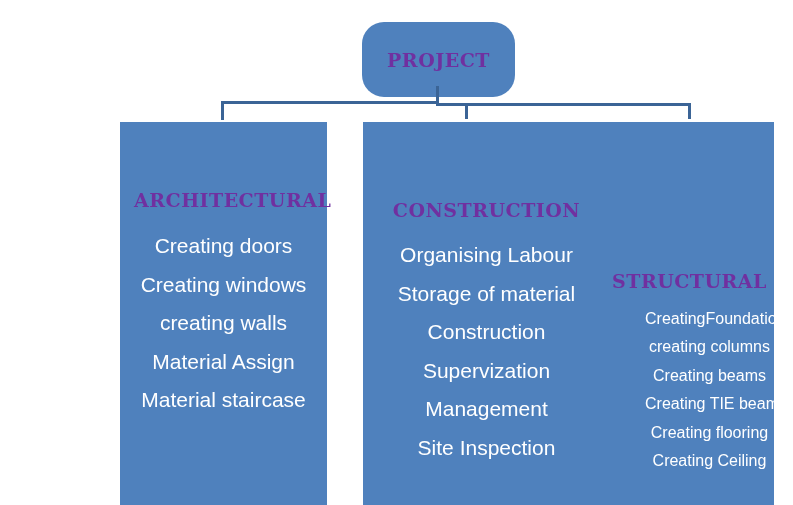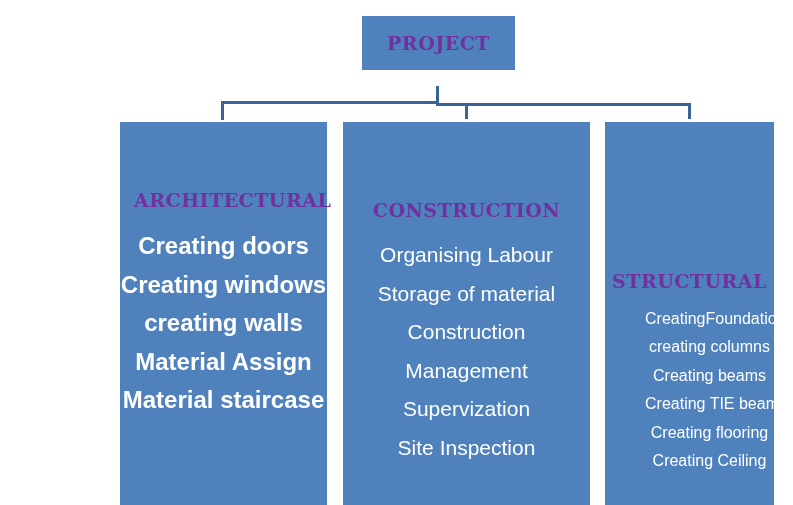--- a/index.html
+++ b/index.html
@@ -1,27 +1,27 @@
 <!DOCTYPE html>
 <html><head>
 <meta charset="utf-8">
 <style>
   html, body { margin:0; padding:0; background:#ffffff; }
   body { width:793px; height:505px; position:relative; overflow:hidden; font-family:"Liberation Sans", sans-serif; }
   .box { position:absolute; background:#4f81bd; box-sizing:border-box; text-align:center; color:#ffffff; }
   .title { font-family:"DejaVu Serif", serif; font-weight:bold; color:#7030a0; letter-spacing:0.5px; }
   .line { position:absolute; background:#3b6496; }
   .items div { white-space:nowrap; }
-  #root { left:362px; top:16px; width:153px; height:54px; display:flex; align-items:center; justify-content:center; }
+  #root { left:362px; top:22px; width:153px; height:75px; display:flex; align-items:center; justify-content:center;border-radius:22px; }
   #root .title { font-size:19px; }
   #b1 { left:120px; top:122px; width:207px; height:383px; }
-  #b2 { left:343px; top:122px; width:247px; height:383px; }
+  #b2 { left:363px; top:122px; width:247px; height:383px; }
   #b3 { left:605px; top:122px; width:169px; height:383px;padding-left:8px; }
   #b1 .title { position:absolute; left:0; right:0; top:67px; font-size:19px;margin-left:14px; }
-  #b1 .items { position:absolute; left:0; right:0; top:105px; font-size:24px; line-height:38.6px;font-weight:bold; }
+  #b1 .items { position:absolute; left:0; right:0; top:105px; font-size:21px; line-height:38.6px; }
   #b2 .title { position:absolute; left:0; right:0; top:77px; font-size:19px; }
   #b2 .items { position:absolute; left:0; right:0; top:114px; font-size:21px; line-height:38.6px; }
   #b3 .title { position:absolute; left:0; right:0; top:148px; font-size:19px; }
   #b3 .items { position:absolute; left:0; right:0; top:183px; font-size:16px; line-height:28.4px;margin-left:40px; }
 </style>
 </head>
 <body>
 
 <div id="root" class="box">
   <span class="title">PROJECT</span>
@@ -44,22 +44,22 @@
     <div>Material staircase</div>
   </div>
 </div>
 
 <div id="b2" class="box">
   <div class="title">CONSTRUCTION</div>
   <div class="items">
     <div>Organising Labour</div>
     <div>Storage of material</div>
     <div>Construction</div>
+    <div>Supervization</div>
     <div>Management</div>
-    <div>Supervization</div>
     <div>Site Inspection</div>
   </div>
 </div>
 
 <div id="b3" class="box">
   <div class="title">STRUCTURAL</div>
   <div class="items">
     <div>CreatingFoundation</div>
     <div>creating columns</div>
     <div>Creating beams</div>

